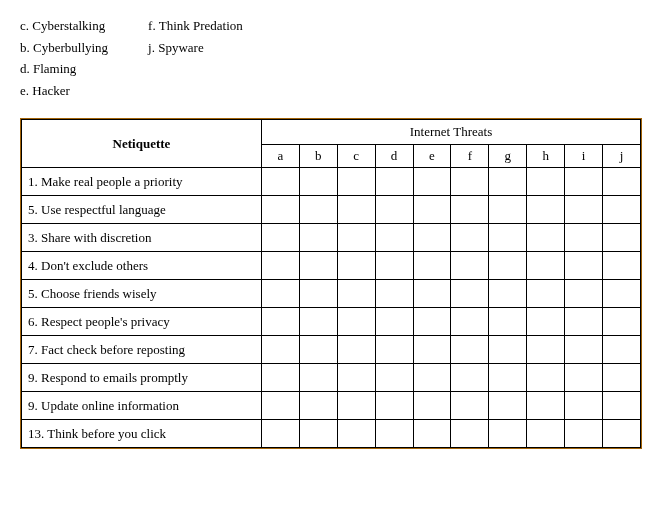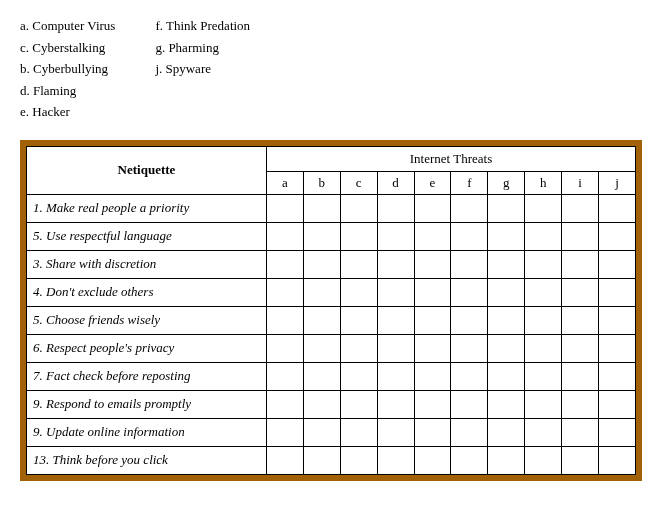--- a/index.html
+++ b/index.html
@@ -28,21 +28,21 @@
       flex-direction: column;
       gap: 2px;
     }
 
     .legend-item {
       font-size: 13px;
       line-height: 1.5;
     }
 
     .table-container {
-      border: 6px solid #a16207;
+      border: 1px solid #a16207;
       width: 100%;
     }
 
     table {
       width: 100%;
       border-collapse: collapse;
     }
 
     .header-row-top th {
       border: 1px solid #000;
@@ -72,43 +72,40 @@
 
     tbody tr td {
       border: 1px solid #000;
       padding: 4px 6px;
       height: 28px;
     }
 
     .row-label {
       width: 240px;
       vertical-align: middle;
-      font-style: italic;
     }
 
     .check-cell {
       text-align: center;
       vertical-align: middle;
       min-width: 32px;
     }
   </style>
 </head>
 <body>
 
 <div class="legend-section">
   <div class="legend-col" id="legend-left">
-      <div class="legend-item">a.  Computer Virus</div>
       <div class="legend-item">c.  Cyberstalking</div>
       <div class="legend-item">b.  Cyberbullying</div>
       <div class="legend-item">d.  Flaming</div>
       <div class="legend-item">e.  Hacker</div>
     </div>
   <div class="legend-col" id="legend-right">
       <div class="legend-item">f.  Think Predation</div>
-      <div class="legend-item">g.  Pharming</div>
       <div class="legend-item">j.  Spyware</div>
     </div>
 </div>
 
 <div class="table-container">
   <table>
     <thead>
       <tr class="header-row-top">
         <th class="netiquette-header" rowspan="2">Netiquette</th>
         <th class="threats-header" colspan="10">Internet Threats</th>

